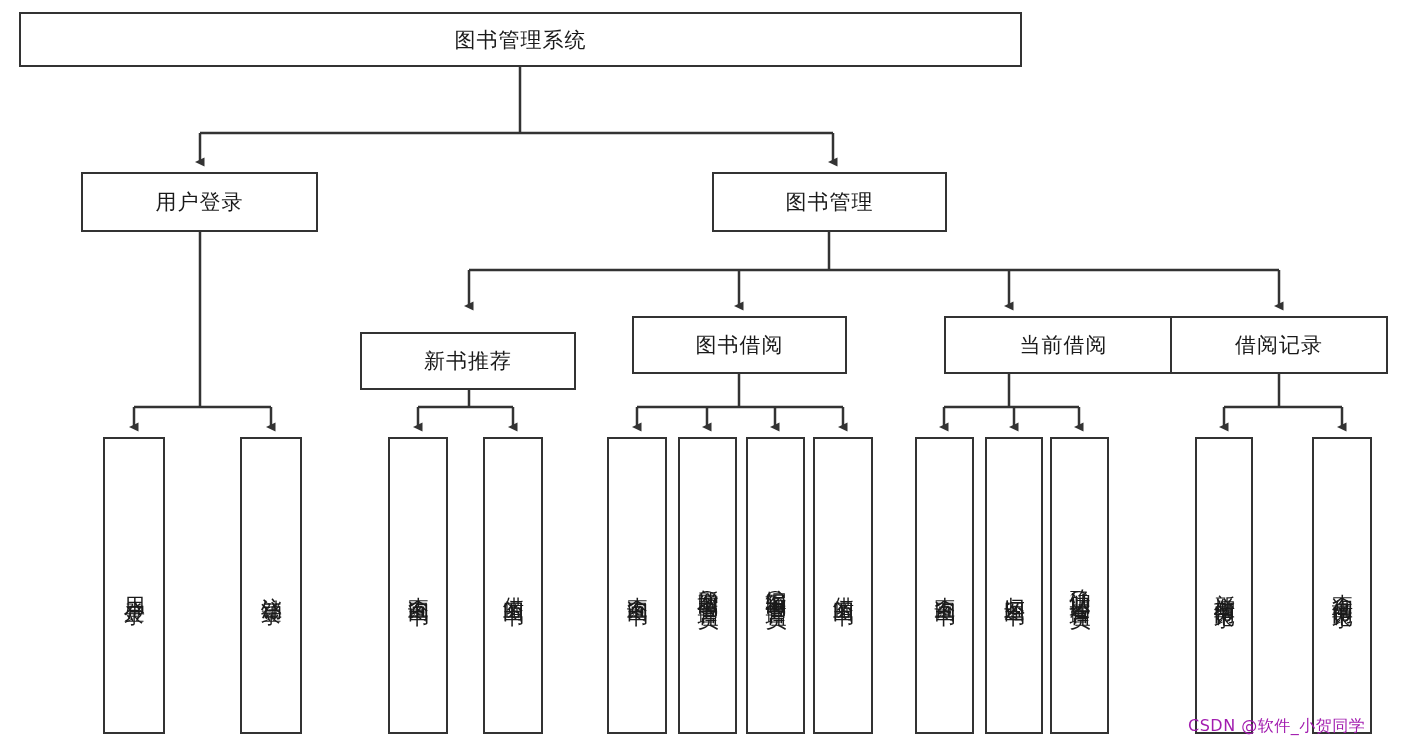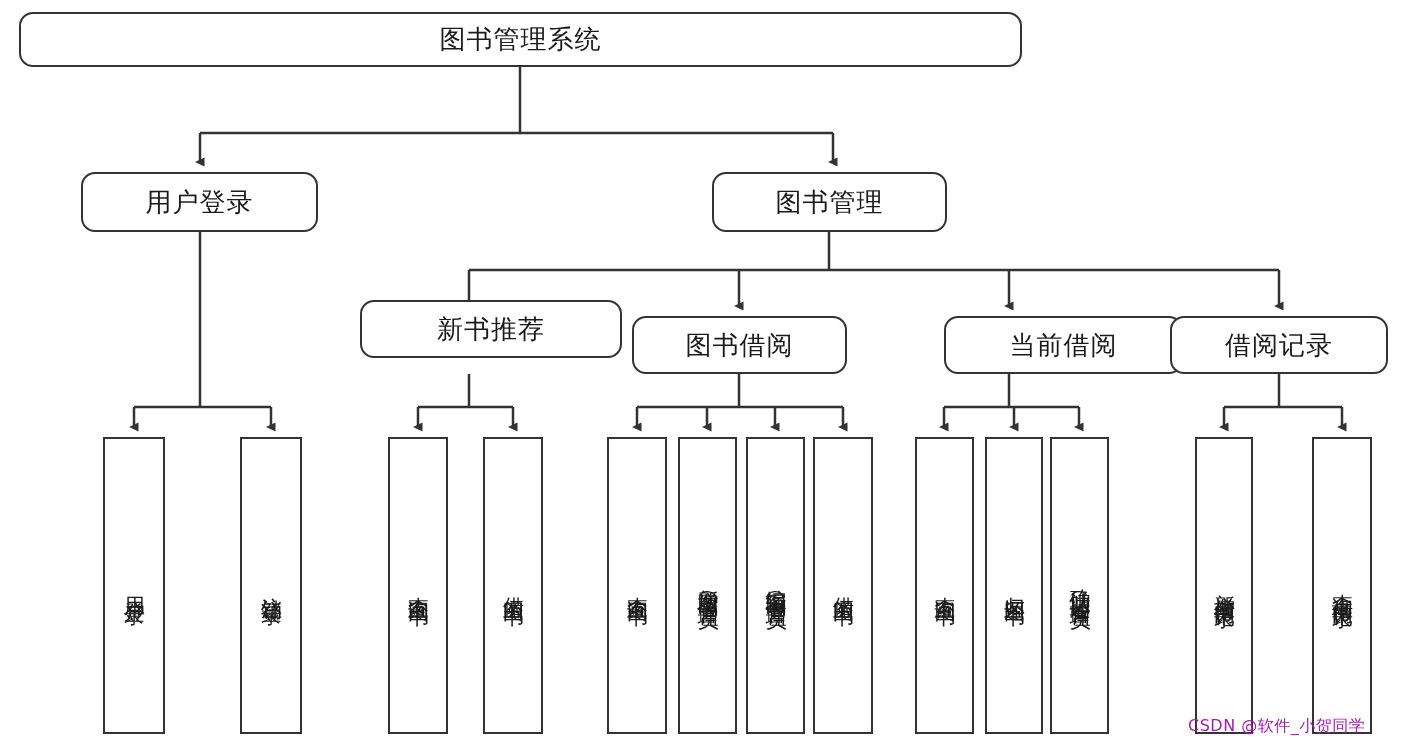--- a/index.html
+++ b/index.html
@@ -29,23 +29,22 @@
     position: absolute;
     box-sizing: border-box;
     border: 2px solid #333333;
     background: #ffffff;
     display: flex;
     align-items: center;
     justify-content: center;
     color: #1a1a1a;
   }
   .node.horiz {
-    font-size: 26px;
+    font-size: 21px;
     letter-spacing: 1px;
-    border-radius: 14px;
   }
   .node.vert {
     writing-mode: vertical-rl;
     text-orientation: upright;
     font-size: 21px;
     letter-spacing: 3px;
     line-height: 1.1;
     padding: 4px 0;
     text-align: center;
   }
@@ -123,21 +122,21 @@
 
   <div id="level1-layer">
       <div class="node horiz" style="left: 81px; top: 172px; width: 237px; height: 60px;">
         <span>用户登录</span>
       </div>
       <div class="node horiz" style="left: 712px; top: 172px; width: 235px; height: 60px; text-align: right;">
         <span>图书管理</span>
       </div>
     </div>
   <div id="level2-layer">
-      <div class="node horiz" style="left: 360px; top: 300px; width: 262px; height: 58px; text-align: right;">
+      <div class="node horiz" style="left: 360px; top: 332px; width: 216px; height: 58px; text-align: right;">
         <span>新书推荐</span>
       </div>
       <div class="node horiz" style="left: 632px; top: 316px; width: 215px; height: 58px;">
         <span>图书借阅</span>
       </div>
       <div class="node horiz" style="left: 944px; top: 316px; width: 239px; height: 58px;">
         <span>当前借阅</span>
       </div>
       <div class="node horiz" style="left: 1170px; top: 316px; width: 218px; height: 58px;">
         <span>借阅记录</span>

